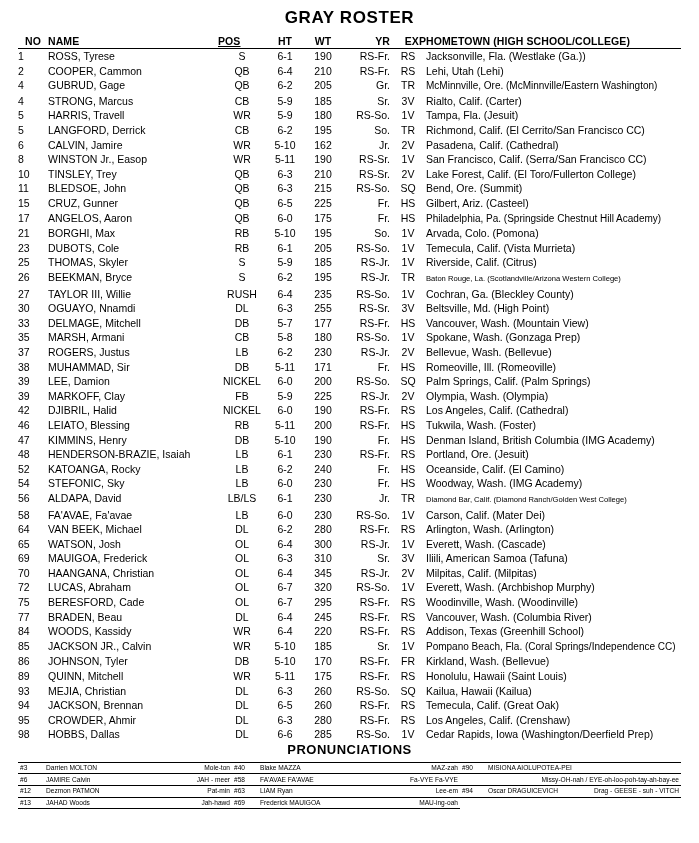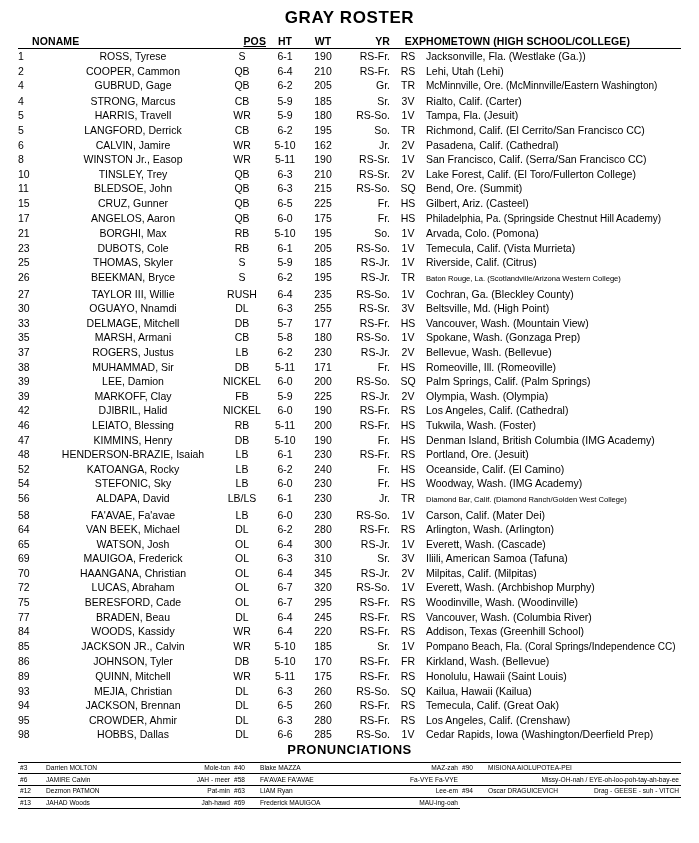--- a/index.html
+++ b/index.html
@@ -61,31 +61,31 @@
   
   col.c-no    { width: 30px; }
   col.c-name  { width: 170px; }
   col.c-pos   { width: 48px; }
   col.c-ht    { width: 38px; }
   col.c-wt    { width: 38px; }
   col.c-yr    { width: 48px; }
   col.c-exp   { width: 36px; }
   col.c-home  { width: auto; }
 
-  .th-no   { text-align: right;   padding-left: 2px; }
+  .th-no   { text-align: center;   padding-left: 2px; }
   .th-name { text-align: left;   padding-left: 10px; }
-  .th-pos  { text-align: right; text-decoration: underline; }
+  .th-pos  { text-align: left; text-decoration: underline; }
   .th-ht   { text-align: center; }
   .th-wt   { text-align: center; }
   .th-yr   { text-align: right;  padding-right: 4px; }
   .th-exp  { text-align: right; }
   .th-home { text-align: left;   padding-left: 10px; }
 
   td.cell-no   { text-align: left;   padding-left: 2px; }
-  td.cell-name { text-align: center;   padding-left: 10px; }
+  td.cell-name { text-align: left;   padding-left: 10px; }
   td.cell-pos  { text-align: center; }
   td.cell-ht   { text-align: center; }
   td.cell-wt   { text-align: center; }
   td.cell-yr   { text-align: right;  padding-right: 4px; }
   td.cell-exp  { text-align: center; }
   td.cell-home { text-align: left;   padding-left: 10px; }
 
   
   td.cell-home.sm   { font-size: 10px; }
   td.cell-home.xsm  { font-size: 7.6px; margin-left: 29px; }

